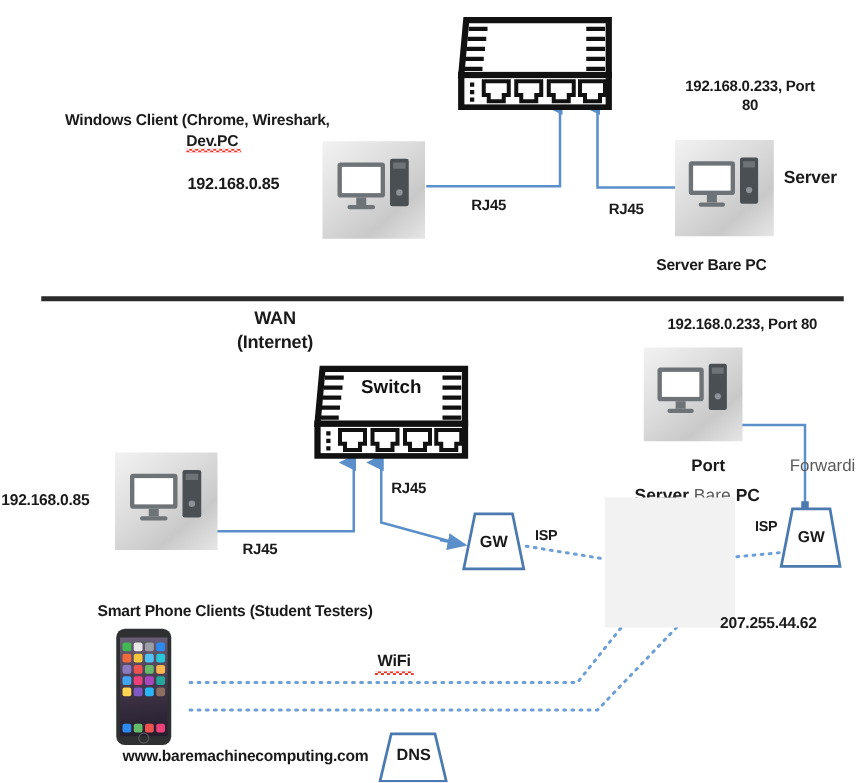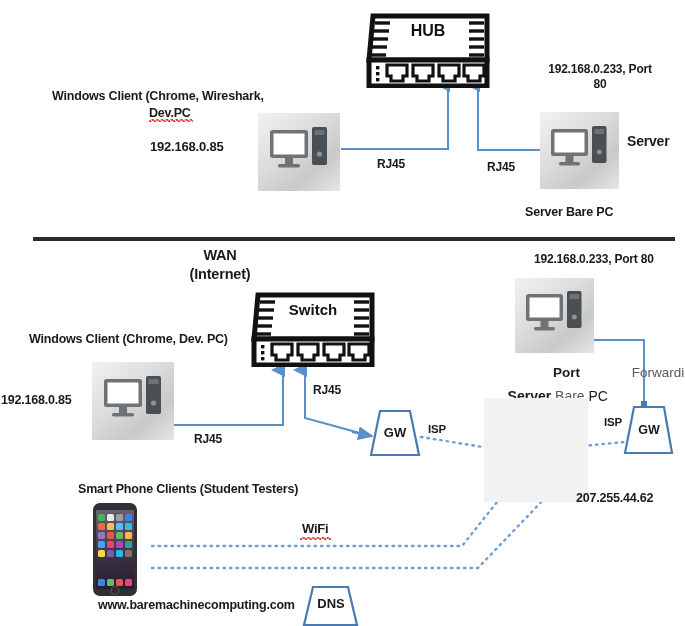--- a/index.html
+++ b/index.html
@@ -243,21 +243,20 @@
         <rect x="13" y="68" width="3.4" height="3.4"></rect>
       </g>
 
       <g fill="none" stroke="#111" stroke-width="3.2">
         <path d="M24,55 L44,55 L44,66 L40,66 L40,71 L28,71 L28,66 L24,66 Z"></path>
         <path d="M50,55 L70,55 L70,66 L66,66 L66,71 L54,71 L54,66 L50,66 Z"></path>
         <path d="M76,55 L96,55 L96,66 L92,66 L92,71 L80,71 L80,66 L76,66 Z"></path>
         <path d="M101,55 L121,55 L121,66 L117,66 L117,71 L105,71 L105,66 L101,66 Z"></path>
       </g>
     </svg>
-    <div class="dev-name" style="top:12px; font-size:16px;">HUB</div>
   </div>
 
   <div class="pcicon" style="left:258px; top:113px; width:82px; height:78px;">
     <div class="frame"></div>
     <svg width="82" height="78" viewBox="0 0 82 78">
       <rect x="12" y="17" width="38" height="28" rx="2.5" fill="#6e7377"></rect>
       <rect x="15.5" y="20.5" width="31" height="21" fill="#ffffff"></rect>
       <rect x="27" y="45" width="8" height="6" fill="#6e7377"></rect>
       <rect x="20" y="51" width="22" height="3.4" rx="1.6" fill="#6e7377"></rect>
       <rect x="54" y="14" width="15" height="38" rx="1.8" fill="#4a4f54"></rect>
@@ -288,21 +287,20 @@
   </div>
 
   <div class="lbl" style="left:627px; top:133px; font-size:14px;">Server</div>
   <div class="lbl" style="left:525px; top:204px; font-size:12.5px;">Server Bare PC</div>
 
   <div id="divider"></div>
 
   <div class="lbl ctr" style="left:120px; top:246px; width:200px; font-size:14.5px;">WAN
 (Internet)</div>
 
-  <div class="lbl" style="left:29px; top:331px; font-size:12.5px;">Windows Client (Chrome, Dev. PC)</div>
   <div class="lbl" style="left:1px; top:392px; font-size:12.5px;">192.168.0.85</div>
 
   <div class="pcicon" style="left:92px; top:362px; width:82px; height:78px;">
     <div class="frame"></div>
     <svg width="82" height="78" viewBox="0 0 82 78">
       <rect x="12" y="17" width="38" height="28" rx="2.5" fill="#6e7377"></rect>
       <rect x="15.5" y="20.5" width="31" height="21" fill="#ffffff"></rect>
       <rect x="27" y="45" width="8" height="6" fill="#6e7377"></rect>
       <rect x="20" y="51" width="22" height="3.4" rx="1.6" fill="#6e7377"></rect>
       <rect x="54" y="14" width="15" height="38" rx="1.8" fill="#4a4f54"></rect>
@@ -362,21 +360,21 @@
       <circle cx="59.3" cy="39" r="2.5" fill="#8d9298"></circle>
     </svg>
     <div class="microtext">  </div>
   </div>
 
   <div style="position:absolute; left:538px; top:350px; font-size:13.5px; white-space:pre; color:#1a1a1a;">
     <span class="" style="font-weight:bold;text-align:center;">Port</span><span> </span><span style="font-weight:normal; color:#5a5a5a;margin-left:48px;">Forwarding</span>
   </div>
 
   <div style="position:absolute; left:492px; top:372px; font-size:14px; white-space:pre; color:#1a1a1a;">
-    <span style="font-weight:bold;">Server</span><span> </span><span style="font-weight:normal; color:#5a5a5a;">Bare</span><span> </span><span style="font-weight:normal;">PC</span>
+    <span style="font-weight:bold;">Server</span><span> </span><span style="font-weight:normal; color:#5a5a5a;">Bare</span><span> </span><span style="font-weight:bold;">PC</span>
   </div>
 
   <div class="trap" style="left:367px; top:408px; width:56px; height:50px;">
     <svg width="56" height="50" viewBox="0 0 56 50">
       <path d="M13,3 L43,3 L52,47 L4,47 Z" fill="#ffffff" stroke="#4a7ab0" stroke-width="2.2"></path>
     </svg>
     <div class="t-label" style="font-size:13px;">GW</div>
   </div>
   <div class="lbl" style="left:428px; top:422px; font-size:11.5px;">ISP</div>
 

